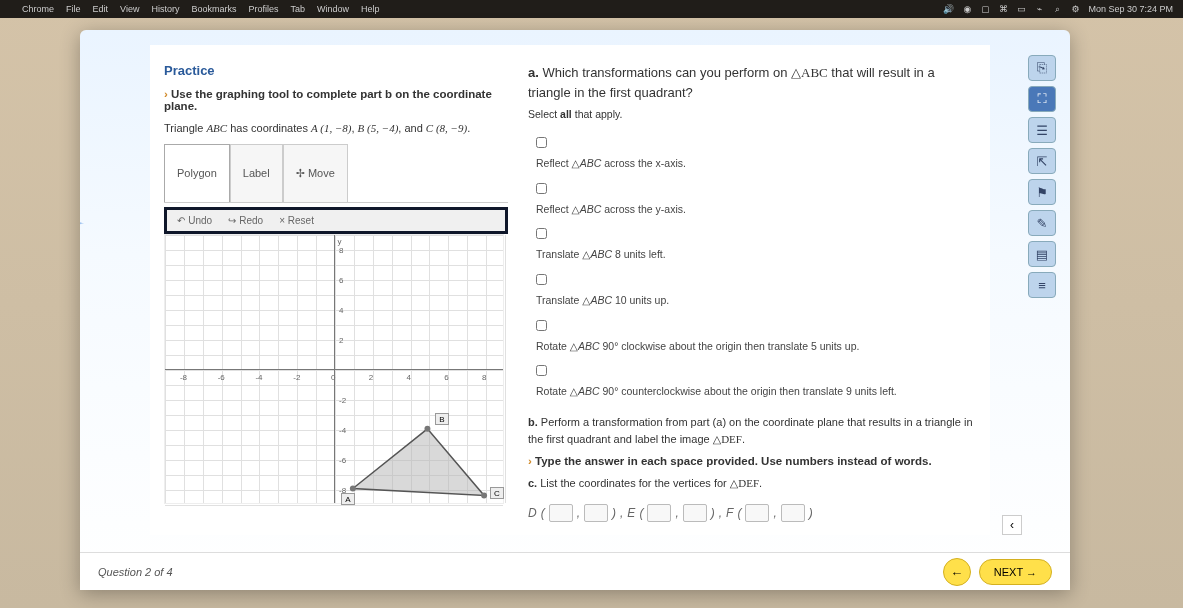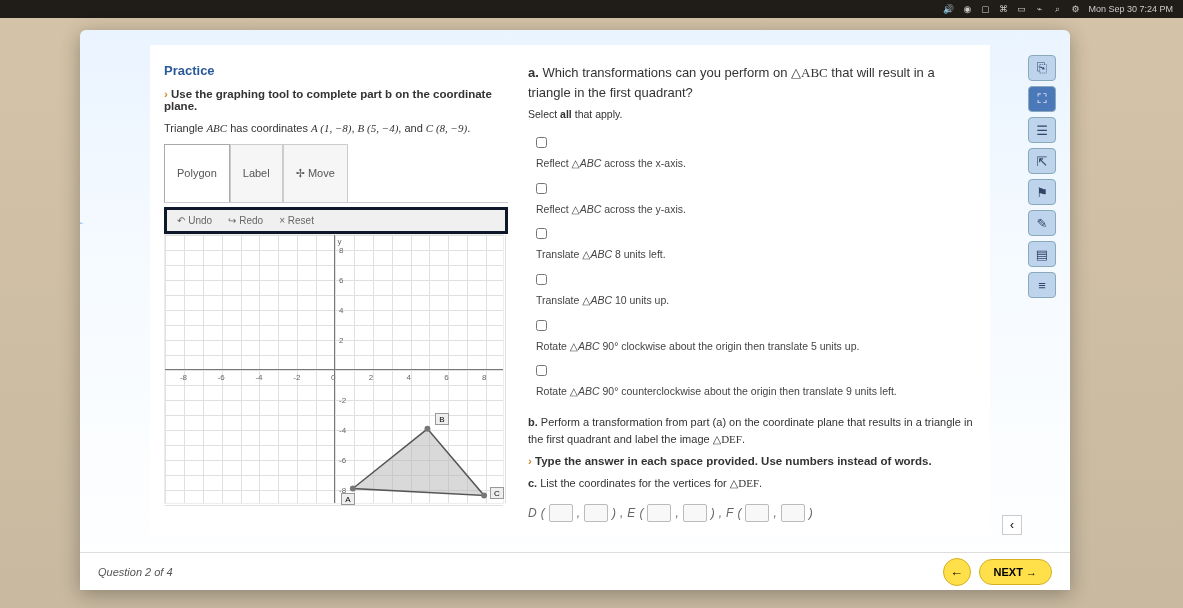--- a/index.html
+++ b/index.html
@@ -50,28 +50,41 @@
 .part-c { font-size: 11px; margin-top: 10px; }
 .coord-inputs { margin-top: 14px; font-size: 12px; color: #666; display: flex; align-items: center; gap: 4px; font-family: 'Times New Roman', serif; font-style: italic; }
 .coord-box { display: inline-block; width: 24px; height: 18px; border: 1px solid #bbb; background: #f8f8f8; border-radius: 2px; }
 .right-sidebar { position: absolute; right: 12px; top: 25px; width: 30px; display: flex; flex-direction: column; gap: 5px; }
 .sidebar-btn { width: 28px; height: 26px; background: #bdd4ec; border: 1px solid #8ab; border-radius: 4px; display: flex; align-items: center; justify-content: center; font-size: 13px; color: #346; cursor: pointer; }
 .sidebar-btn.active { background: #4a78b8; color: #fff; }
 .footer { position: absolute; bottom: 0; left: 0; right: 0; height: 38px; background: #fff; border-top: 1px solid #ddd; display: flex; align-items: center; padding: 0 18px; }
 .question-counter { font-size: 11px; color: #555; font-style: italic; }
 .footer-right { margin-left: auto; display: flex; gap: 8px; align-items: center; }
 .back-btn { width: 28px; height: 28px; border-radius: 50%; background: #ffe04a; border: 1px solid #d4b020; display: flex; align-items: center; justify-content: center; font-size: 13px; cursor: pointer; }
-.next-btn { padding: 6px 14px; border-radius: 14px; background: #ffe04a; border: 1px solid #d4b020; font-size: 11px; font-weight: 700; cursor: pointer; }
+.next-btn { padding: 6px 14px; border-radius: 14px; background: #ffe04a; border: 1px solid #d4b020; font-size: 11px; font-weight: 400; cursor: pointer; }
 .scroll-caret { position: absolute; right: 48px; bottom: 55px; width: 20px; height: 20px; background: #fff; border: 1px solid #ccc; display: flex; align-items: center; justify-content: center; font-size: 12px; cursor: pointer; }
 .apple-logo { font-size: 11px; }
 </style>
 </head>
 <body>
 
 <div class="menubar">
+  <div class="left">
+    <span class="apple-logo"></span>
+    <span>Chrome</span>
+    <span>File</span>
+    <span>Edit</span>
+    <span>View</span>
+    <span>History</span>
+    <span>Bookmarks</span>
+    <span>Profiles</span>
+    <span>Tab</span>
+    <span>Window</span>
+    <span>Help</span>
+  </div>
   <div class="right">
     <span class="menubar-icon">🔊</span>
     <span class="menubar-icon">◉</span>
     <span class="menubar-icon">▢</span>
     <span class="menubar-icon">⌘</span>
     <span class="menubar-icon">▭</span>
     <span class="menubar-icon">⌁</span>
     <span class="menubar-icon">⌕</span>
     <span class="menubar-icon">⚙</span>
     <span>Mon Sep 30 7:24 PM</span>

